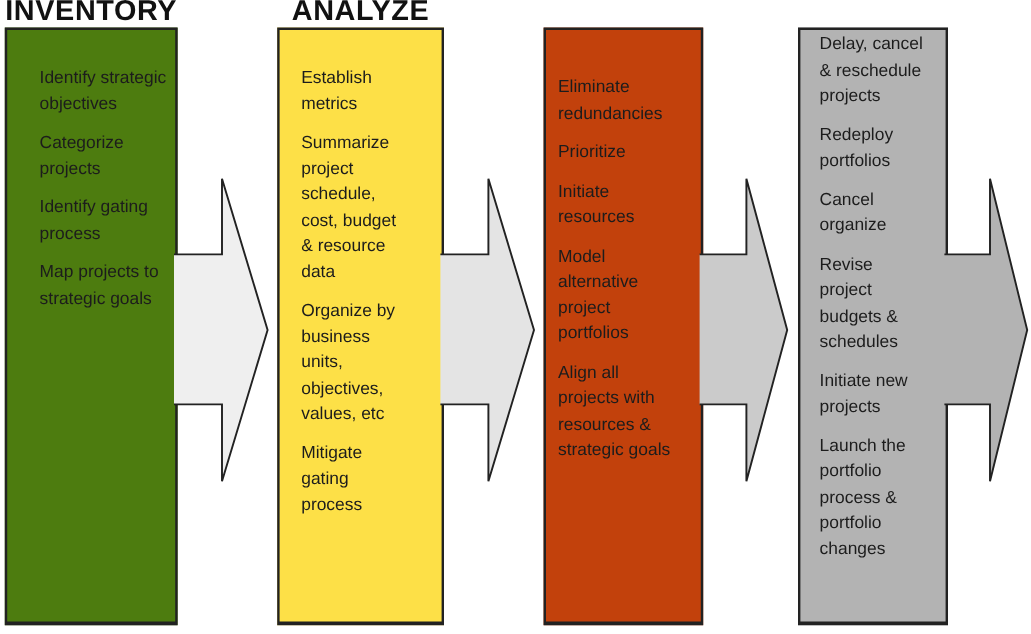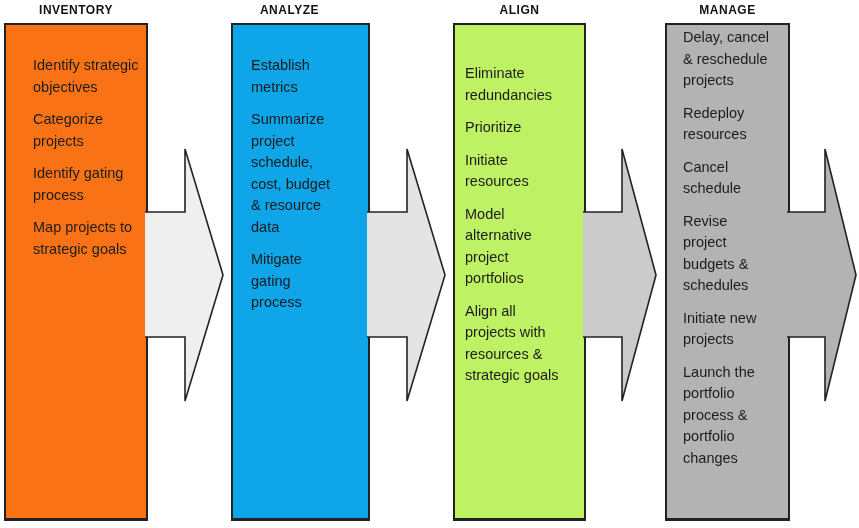--- a/index.html
+++ b/index.html
@@ -14,21 +14,21 @@
     height: 528px;
     background: #ffffff;
     overflow: hidden;
   }
   .col-title {
     position: absolute;
     top: 0;
     height: 20px;
     line-height: 20px;
     text-align: center;
-    font-size: 12px;
+    font-size: 24px;
     font-weight: 600;
     letter-spacing: 0.5px;
     color: #111111;
     white-space: nowrap;
   }
   .phase-box {
     position: absolute;
     top: 23px;
     height: 498px;
     box-sizing: border-box;
@@ -53,21 +53,21 @@
   #box-1 .steps { padding: 30px 0 0 18px; }
   #box-2 .steps { padding: 38px 0 0 10px; }
   #box-3 .steps { padding: 2px 0 0 16px; }
 
   #box-0 { left: 4px;   width: 144px; }
   #box-1 { left: 231px; width: 139px; }
   #box-2 { left: 453px; width: 133px; }
   #box-3 { left: 665px; width: 125px; }
 
   #title-0 { left: 4px;   width: 144px; }
-  #title-1 { left: 220px; width: 139px; }
+  #title-1 { left: 231px; width: 139px; }
   #title-2 { left: 453px; width: 133px; }
   #title-3 { left: 665px; width: 125px; }
 
   .arrows-overlay {
     position: absolute;
     left: 0;
     top: 0;
     width: 859px;
     height: 528px;
     pointer-events: none;
@@ -77,53 +77,56 @@
     stroke-linejoin: miter;
   }
 </style>
 </head>
 <body>
 
 <div class="canvas">
 
   <div class="col-title" id="title-0">INVENTORY</div>
   <div class="col-title" id="title-1">ANALYZE</div>
-  <div class="col-title" id="title-2">ALIGN</div>
-  <div class="col-title" id="title-3">MANAGE</div>
 
-  <div class="phase-box" id="box-0" style="background-color: #f97316; border-color: rgb(34, 34, 34);">
+  <div class="phase-box" id="box-0" style="background-color: #4d7c0f; border-color: rgb(34, 34, 34);">
     <div class="steps">
       <p>Identify strategic
 objectives</p>
       <p>Categorize
 projects</p>
       <p>Identify gating
 process</p>
       <p>Map projects to
 strategic goals</p>
     </div>
   </div>
 
-  <div class="phase-box" id="box-1" style="background-color: #0ea5e9; border-color: rgb(34, 34, 34); padding-left: 23px;">
+  <div class="phase-box" id="box-1" style="background-color: #fde047; border-color: rgb(34, 34, 34); padding-left: 23px;">
     <div class="steps">
       <p>Establish
 metrics</p>
       <p>Summarize
 project
 schedule,
 cost, budget
 &amp; resource
 data</p>
+      <p>Organize by
+business
+units,
+objectives,
+values, etc</p>
       <p>Mitigate
 gating
 process</p>
     </div>
   </div>
 
-  <div class="phase-box" id="box-2" style="background-color: #bef264; border-color: rgb(34, 34, 34);">
+  <div class="phase-box" id="box-2" style="background-color: #c2410c; border-color: rgb(34, 34, 34);">
     <div class="steps">
       <p>Eliminate
 redundancies</p>
       <p>Prioritize</p>
       <p>Initiate
 resources</p>
       <p>Model
 alternative
 project
 portfolios</p>
@@ -133,23 +136,23 @@
 strategic goals</p>
     </div>
   </div>
 
   <div class="phase-box" id="box-3" style="background-color: rgb(179, 179, 179); border-color: rgb(34, 34, 34);">
     <div class="steps">
       <p>Delay, cancel
 &amp; reschedule
 projects</p>
       <p>Redeploy
-resources</p>
+portfolios</p>
       <p>Cancel
-schedule</p>
+organize</p>
       <p>Revise
 project
 budgets &amp;
 schedules</p>
       <p>Initiate new
 projects</p>
       <p>Launch the
 portfolio
 process &amp;
 portfolio

